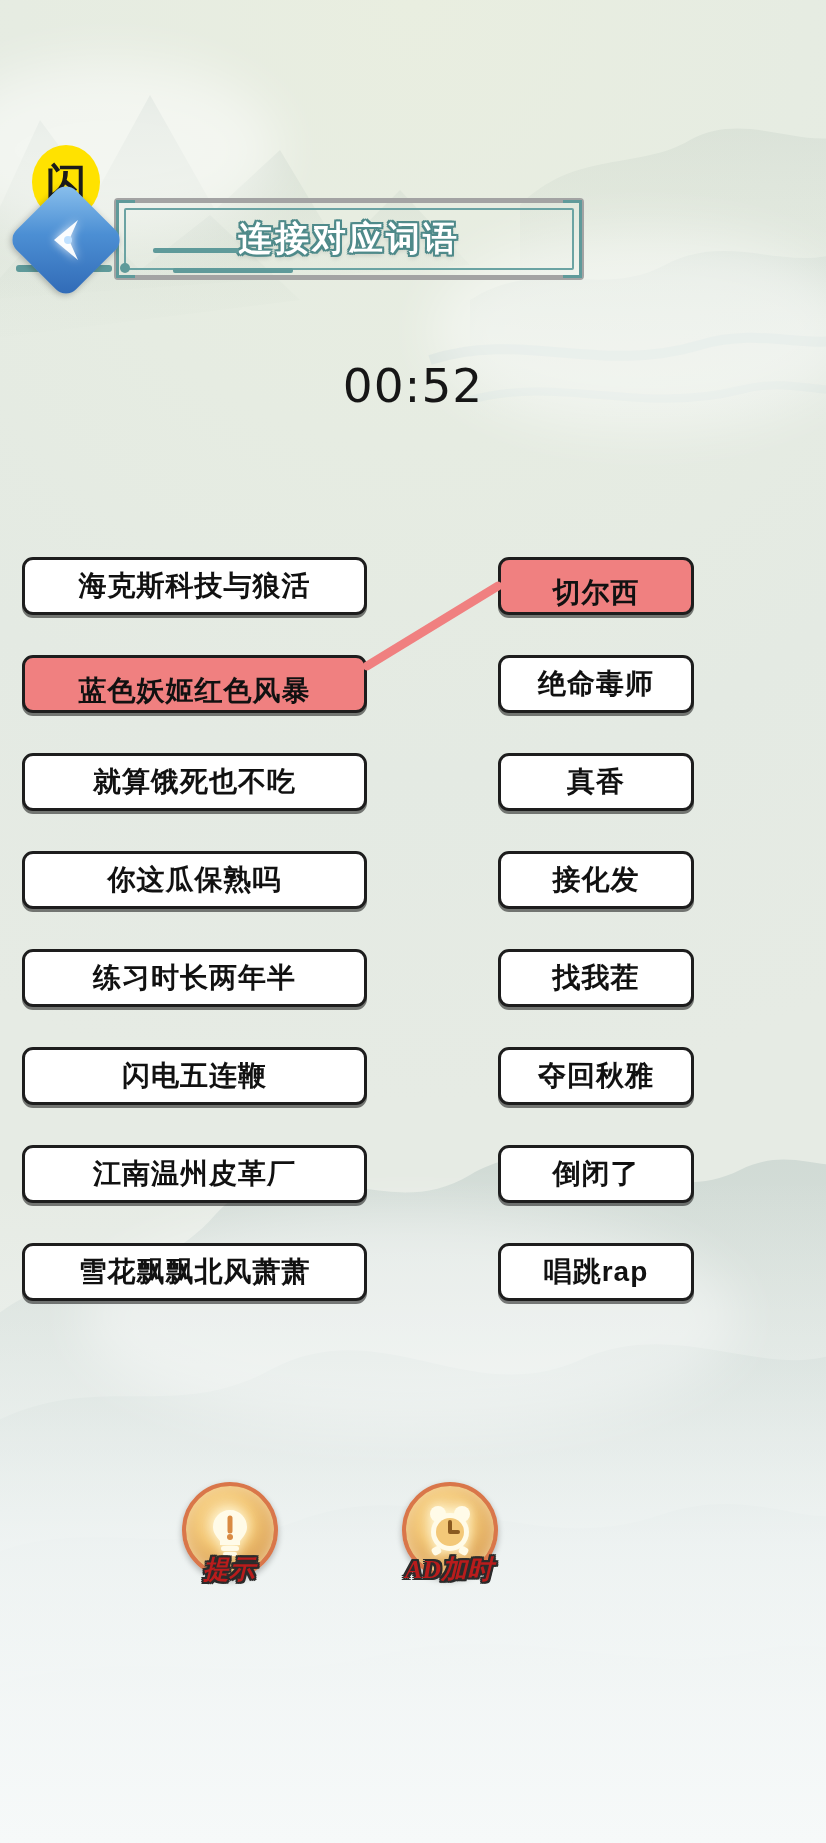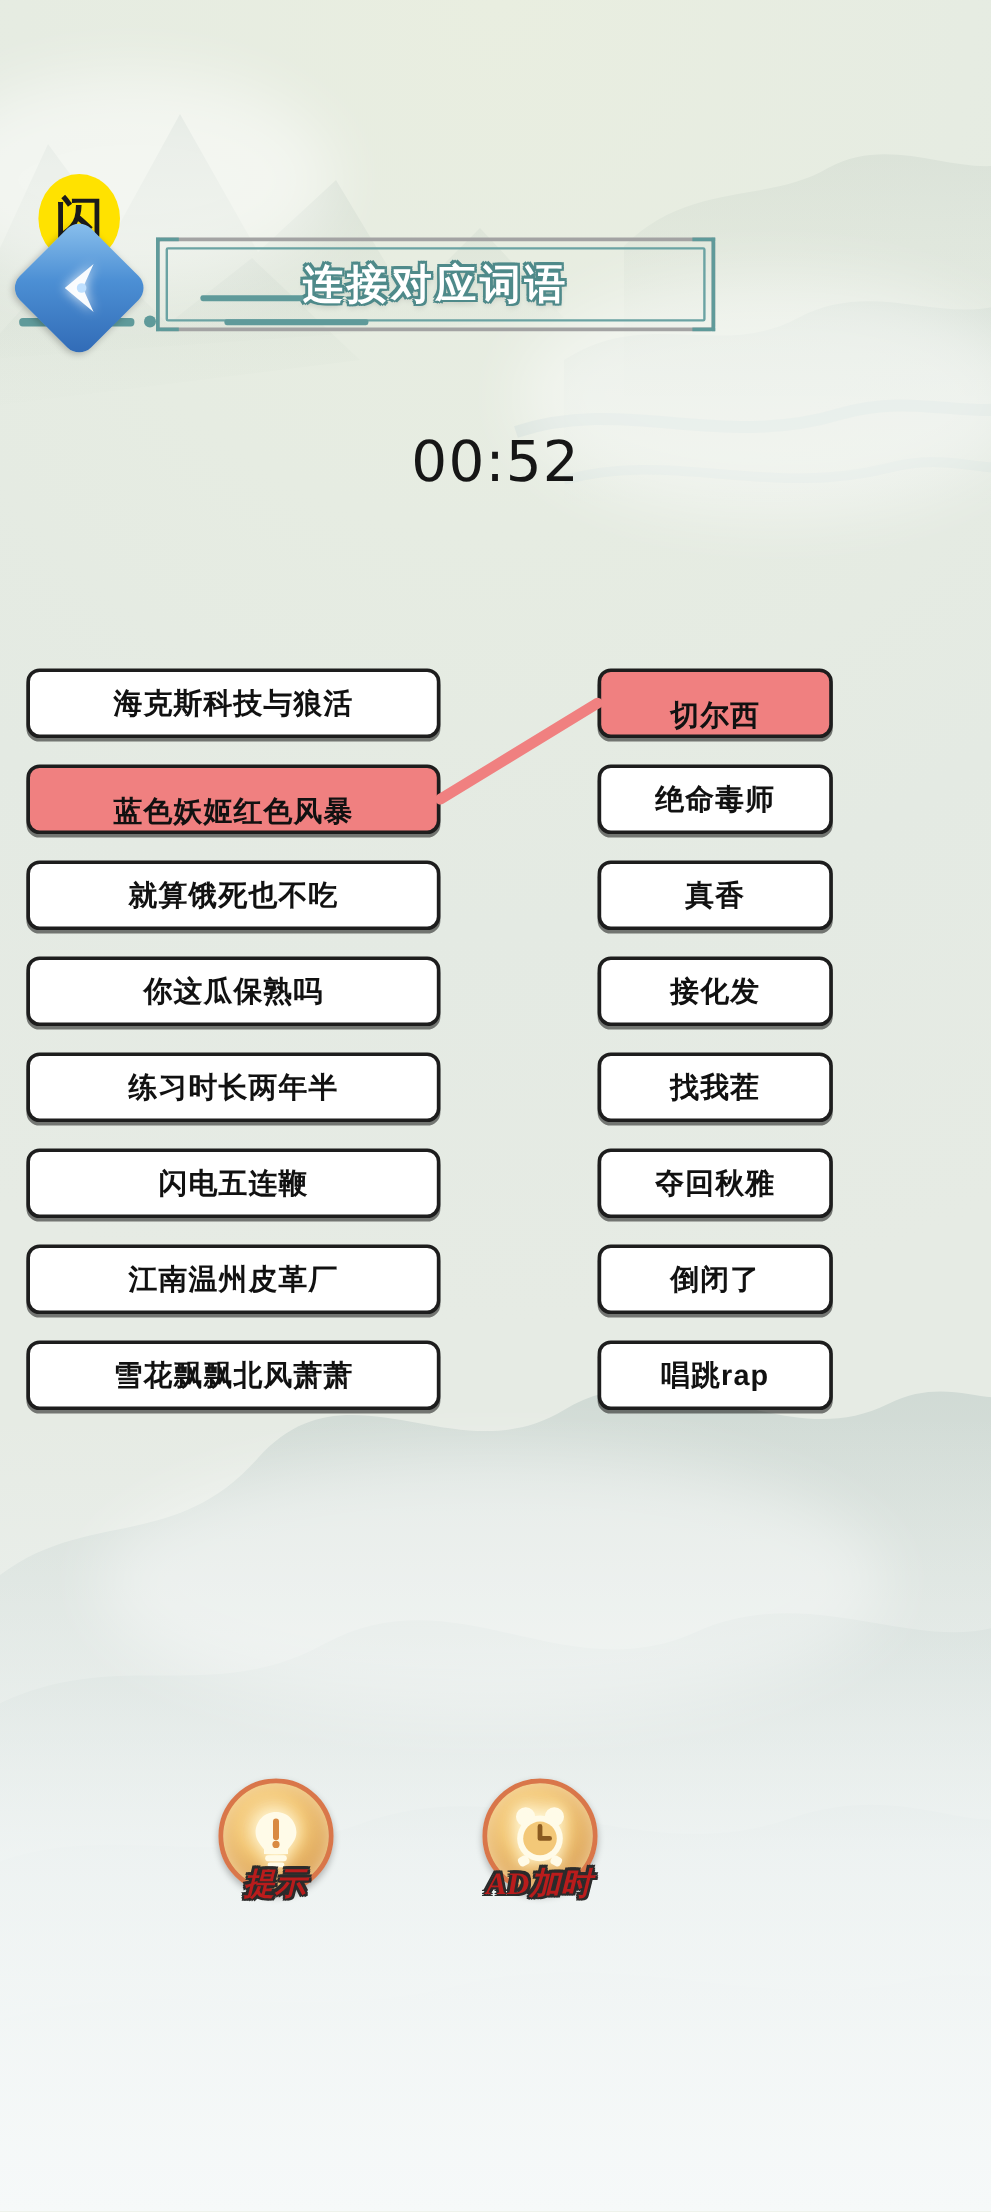--- a/index.html
+++ b/index.html
@@ -35,22 +35,22 @@
     background:linear-gradient(135deg,#8fc4ef 0%,#4c8fd4 45%,#2f68b4 100%);
     box-shadow:0 2px 6px rgba(0,0,0,.25);
   }
   #badge .gemInner{
     position:absolute;left:18px;top:63px;width:64px;height:64px;
     display:flex;align-items:center;justify-content:center;
   }
   #badge .gemInner svg{filter:drop-shadow(0 0 5px rgba(255,255,255,.9));}
   
   #plaque{
-    position:absolute;left:130px;top:198px;width:460px;height:72px;z-index:5;
-    border:3px solid #a3a3a3;border-radius:4px;
+    position:absolute;left:114px;top:198px;width:460px;height:72px;z-index:5;
+    border:5px solid #a3a3a3;border-radius:4px;
   }
   #plaque:before{
     content:"";position:absolute;left:5px;top:5px;right:5px;bottom:5px;
     border:2px solid #6ba3a3;border-radius:2px;
   }
   #plaque .capL,#plaque .capR{
     position:absolute;top:-3px;width:16px;height:72px;border:3px solid #5f9a9a;
   }
   #plaque .capL{left:-3px;border-right:none;}
   #plaque .capR{right:-3px;border-left:none;}
@@ -73,25 +73,25 @@
     position:absolute;left:0;right:0;top:358px;text-align:center;z-index:5;
     font-size:47px;font-weight:400;color:#161616;letter-spacing:1px;
     font-family:"DejaVu Sans",sans-serif;
   }
   
   #board{position:absolute;left:0;top:0;width:826px;height:1843px;z-index:4;}
   .col{position:absolute;}
   #colLeft{left:22px;top:557px;width:345px;}
   #colRight{left:498px;top:557px;width:196px;}
   .card{
-    box-sizing:border-box;height:58px;margin-bottom:22px;
+    box-sizing:border-box;height:58px;margin-bottom:40px;
     border:3px solid #1d1d1d;border-radius:11px;background:#ffffff;
     display:flex;align-items:center;justify-content:center;
     box-shadow:0 3px 0 rgba(20,20,20,.55);
-    font-size:24px;font-weight:bold;color:#111;letter-spacing:1px;
+    font-size:28px;font-weight:bold;color:#111;letter-spacing:1px;
     font-family:"Liberation Sans","DejaVu Sans",sans-serif;
     cursor:pointer;user-select:none;
   }
   .card.sel{background:#f08080;align-items:flex-end;}
   #linkLayer{position:absolute;left:0;top:0;width:826px;height:1843px;z-index:5;pointer-events:none;}
   
   .actionbtn{position:absolute;width:94px;z-index:6;text-align:center;cursor:pointer;}
   #btnHint{left:182px;top:1482px;}
   #btnAd{left:402px;top:1482px;}
   .actionbtn .coin{

